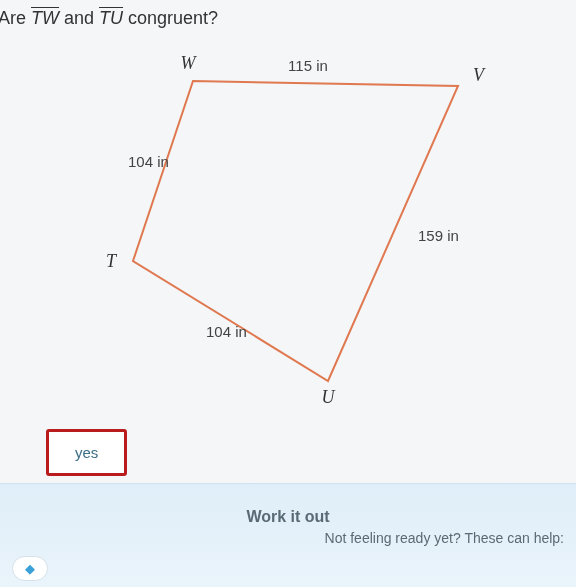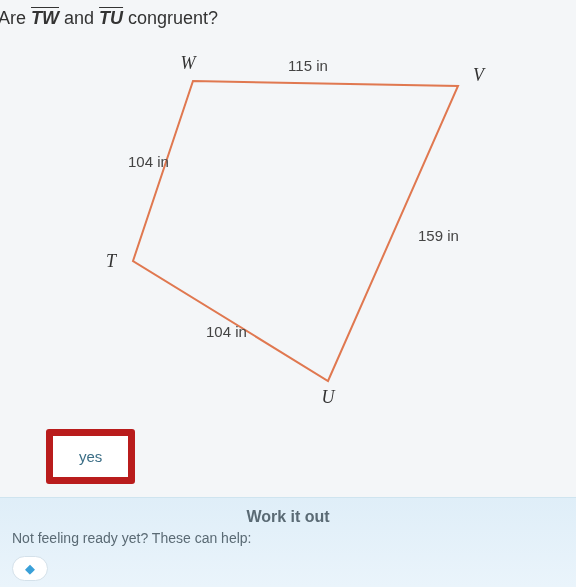--- a/index.html
+++ b/index.html
@@ -13,42 +13,41 @@
   }
   .question {
     font-size: 18px;
     color: #333;
     padding: 8px 0 8px 0;
     margin-left: -2px;
   }
   .overline {
     text-decoration: overline;
     font-style: italic;
-    font-weight: bold;
   }
   .diagram-wrap {
     width: 100%;
     display: flex;
     justify-content: center;
     padding: 4px 0 12px 0;
   }
   svg.diagram {
     width: 420px;
     height: 370px;
   }
   .poly { fill: none; stroke: #e07850; stroke-width: 2; }
   .vlabel { font: italic 18px Georgia, serif; fill: #333; }
   .elabel { font: 15px Arial, sans-serif; fill: #444; }
   .answers {
     display: flex;
     gap: 18px;
     padding: 6px 0 0 46px;
   }
   .ans-btn {
-    border: 7px solid #b91c1c;
+    border: 3px solid #b91c1c;
     background: #fff;
     color: #3b6e86;
     padding: 12px 26px;
     font-size: 15px;
     border-radius: 3px;
     cursor: pointer;
   }
   .submit-wrap { padding: 24px 0 0 46px; }
   .submit-btn {
     background: #4fb925;
@@ -59,32 +58,32 @@
     border-radius: 4px;
     cursor: pointer;
     font-weight: bold;
   }
   .footer {
     position: absolute;
     bottom: 0;
     left: 0;
     width: 100%;
     background: linear-gradient(180deg, #dfeef8 0%, #eaf4fb 100%);
-    padding: 10px 12px 6px 12px;
+    padding: 24px 12px 6px 12px;
     border-top: 1px solid #cfe4ef;
   }
   .footer .work {
     text-align: center;
     font-size: 16px;
     color: #5a6a74;
     font-weight: bold;
     margin-bottom: 4px;
   }
   .footer .sub {
-    text-align: left;
+    text-align: right;
     font-size: 14px;
     color: #5a6a74;
     margin-bottom: 10px;
   }
   .help-pill {
     display: inline-flex;
     align-items: center;
     gap: 8px;
     background: #fff;
     border: 1px solid #d4e1ea;

